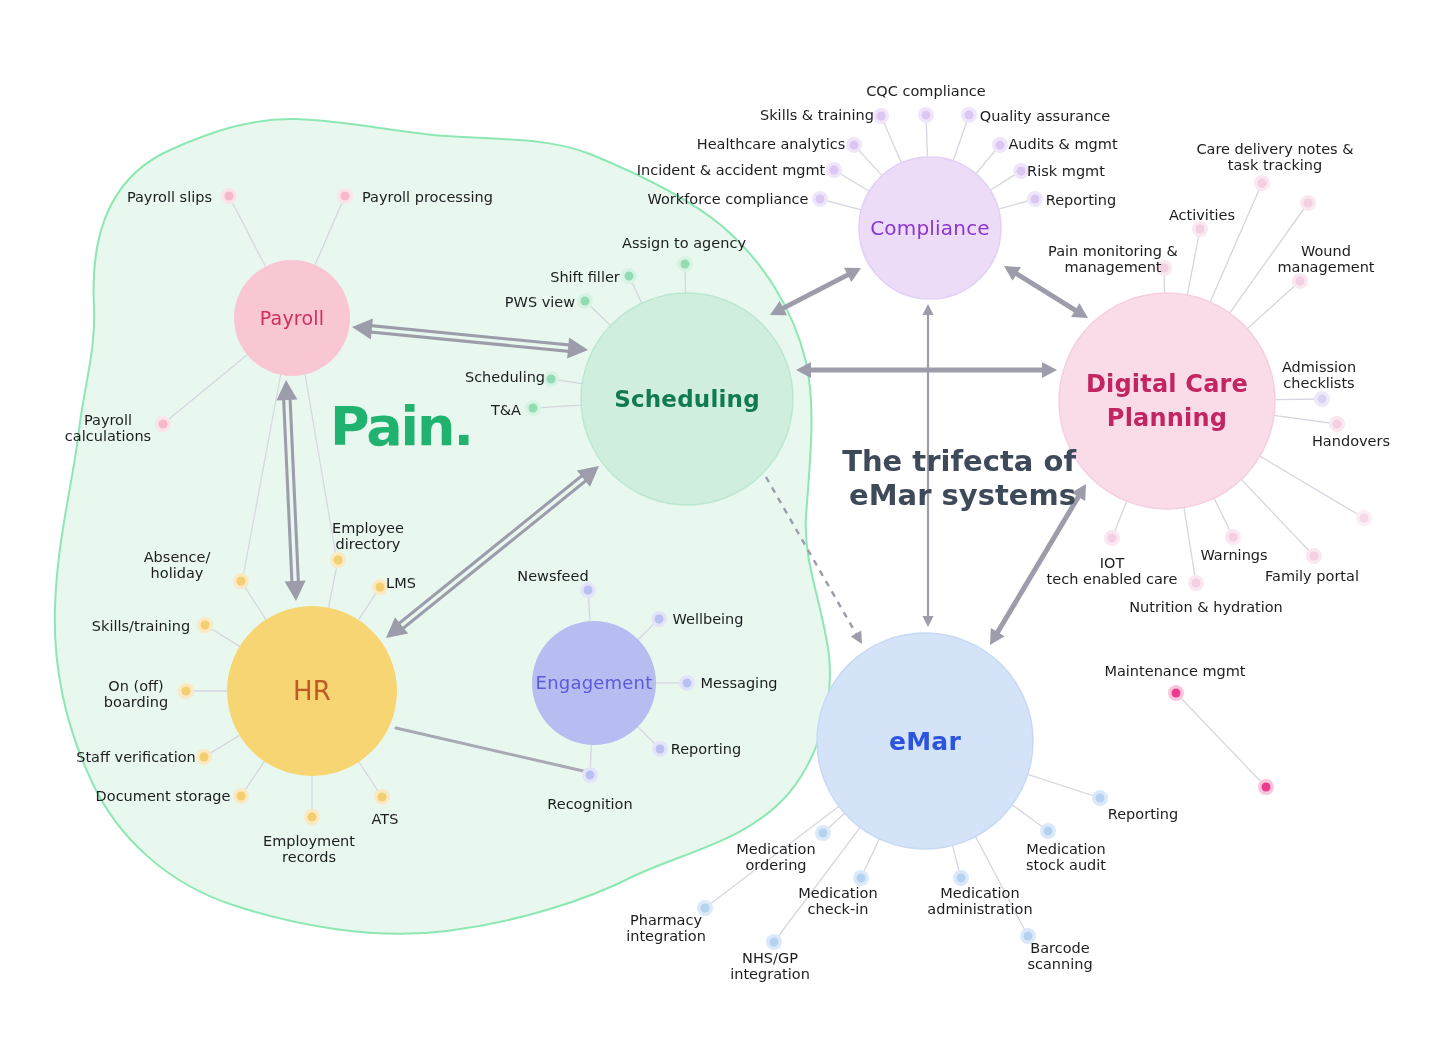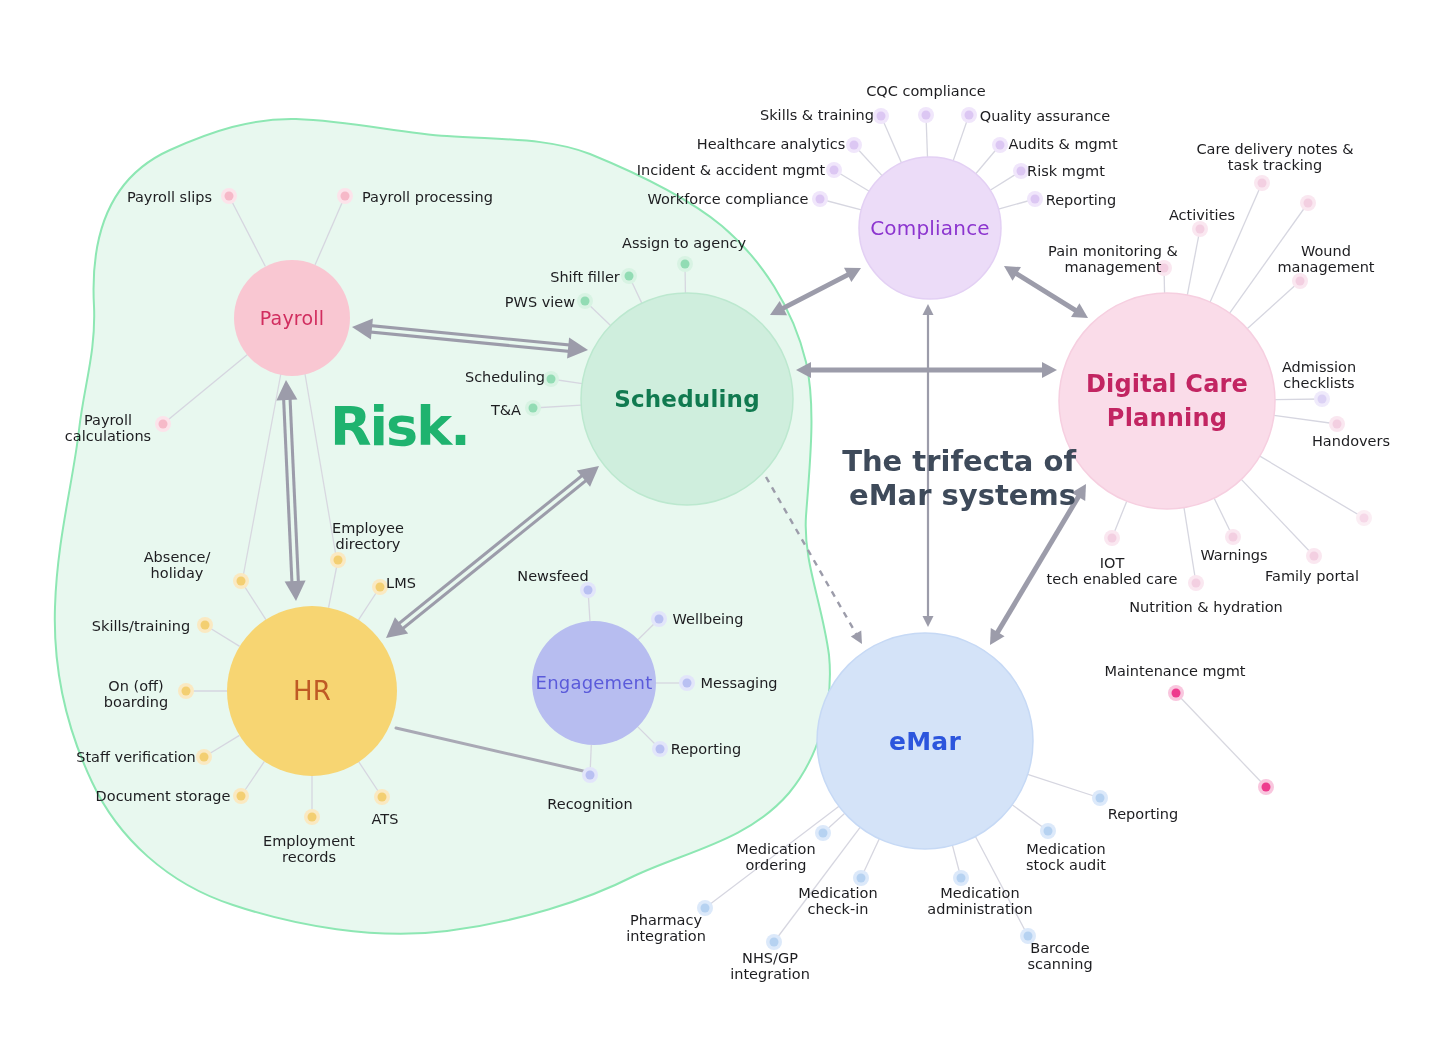--- a/index.html
+++ b/index.html
@@ -314,19 +314,19 @@
         <text x="776" y="854.325" text-anchor="middle" font-size="14.5" class="sat-label">Medication</text>
         <text x="776" y="869.825" text-anchor="middle" font-size="14.5" class="sat-label">ordering</text>
         <text x="666" y="925.325" text-anchor="middle" font-size="14.5" class="sat-label">Pharmacy</text>
         <text x="666" y="940.825" text-anchor="middle" font-size="14.5" class="sat-label">integration</text>
         <text x="770" y="963.325" text-anchor="middle" font-size="14.5" class="sat-label">NHS/GP</text>
         <text x="770" y="978.825" text-anchor="middle" font-size="14.5" class="sat-label">integration</text>
         <text x="1175" y="676.075" text-anchor="middle" font-size="14.5" class="sat-label">Maintenance mgmt</text>
       </g>
   </svg>
 
-  <div class="logo">Risk.</div>
+  <div class="logo">Pain.</div>
 
   <div class="trifecta">
     <span>The trifecta of</span><br>
     <span>eMar systems</span>
   </div>
 </div>
 
 </body></html>

